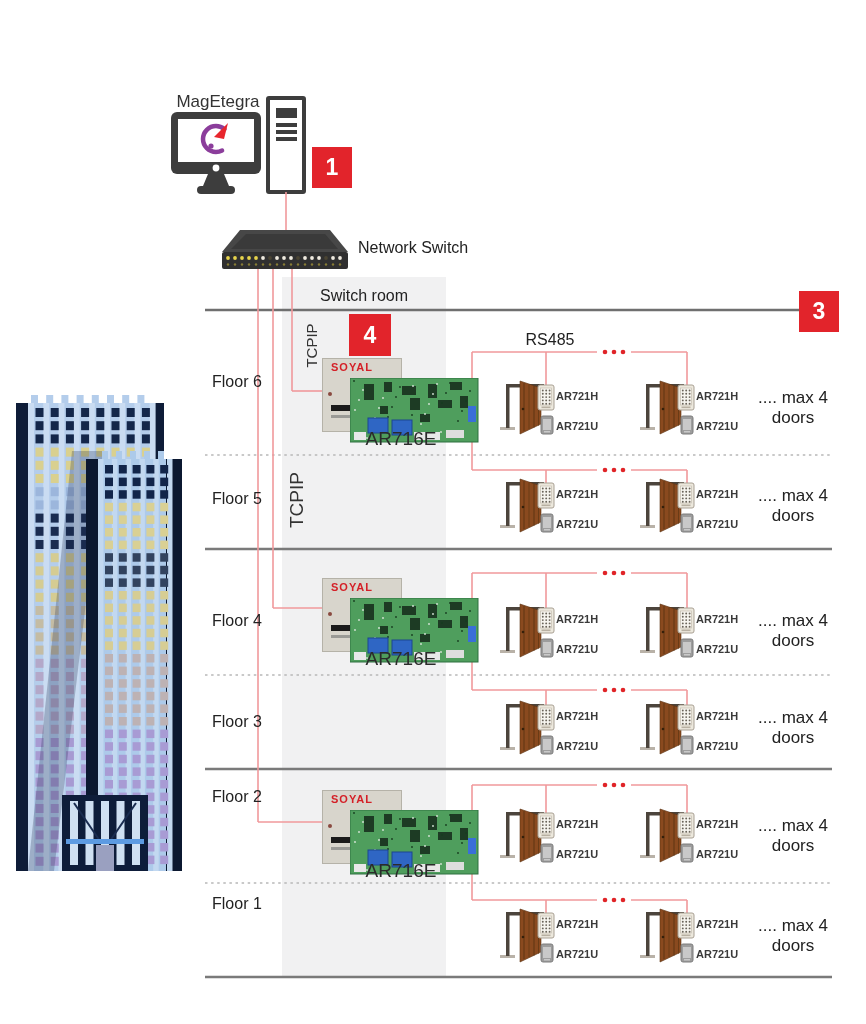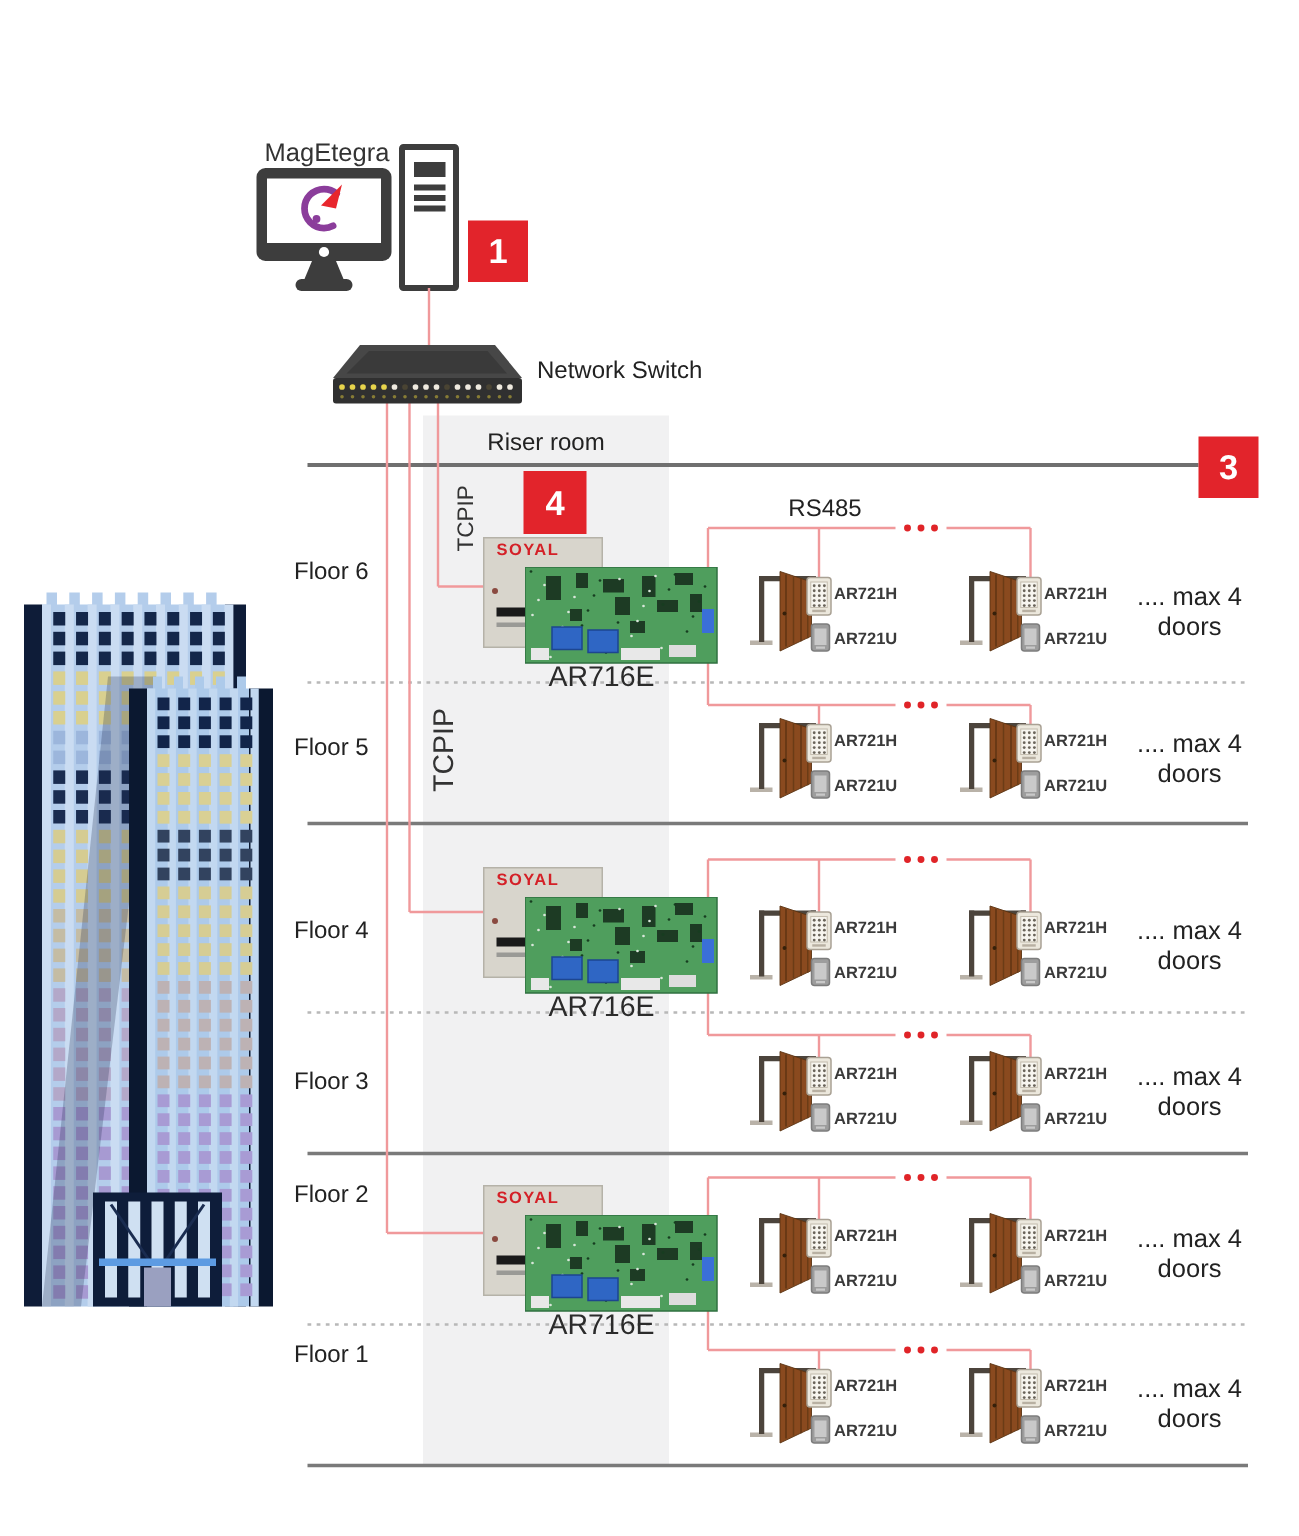--- a/index.html
+++ b/index.html
@@ -27,32 +27,32 @@
   #tcpip-floor6{left:271px;top:337px;width:80px;font-size:15px;}
   #tcpip-floor5{left:252px;top:489px;width:90px;font-size:19px;}
   .badge{
     width:40px;height:41px;background:var(--accent-red);color:#fff;
     display:flex;align-items:center;justify-content:center;
     font-size:23px;font-weight:bold;z-index:6;
   }
   #badge-1{left:312px;top:147px;}
   #badge-4{left:349px;top:314px;width:42px;height:42px;}
   #badge-3{left:799px;top:291px;}
-  .floor-label{width:60px;font-size:16px;color:#222;z-index:4;}
+  .floor-label{width:60px;font-size:16px;color:#222;z-index:4;margin-left:16px;}
   
   #tower-pc{left:266px;top:96px;width:40px;height:98px;border:4px solid #3d3d3d;border-radius:3px;background:#fff;box-sizing:border-box;}
   #tower-pc .slot{position:absolute;left:6px;width:21px;background:#3d3d3d;}
   
   .controller{width:162px;height:96px;z-index:4;}
   .ctrl-box{position:absolute;left:2px;top:2px;width:78px;height:72px;background:#d8d5cc;border:1px solid #b5b2a8;}
   .ctrl-brand{position:absolute;left:8px;top:2px;font-size:11px;font-weight:bold;color:var(--soyal-red);letter-spacing:1px;}
   .ctrl-screw{position:absolute;left:5px;top:33px;width:4px;height:4px;border-radius:50%;background:#8a4a40;}
   .ctrl-strip{position:absolute;left:8px;top:46px;width:42px;height:6px;background:#1a1a1a;}
   .ctrl-strip2{position:absolute;left:8px;top:56px;width:30px;height:3px;background:#9a9a96;}
-  .ctrl-label{position:absolute;left:0;top:85px;width:162px;text-align:center;font-size:19px;color:#2b2b2b;}
+  .ctrl-label{position:absolute;left:0;top:72px;width:162px;text-align:center;font-size:19px;color:#2b2b2b;}
   .pcb{position:absolute;left:30px;top:22px;}
   
   .door-unit{width:100px;height:58px;z-index:4;}
   .reader-label{position:absolute;left:56px;width:44px;font-size:11px;font-weight:bold;color:#3a3a3a;}
   .reader-label.top{top:10px;}
   .reader-label.bottom{top:40px;}
   .max-note{width:94px;text-align:center;font-size:17px;line-height:20px;color:#222;z-index:4;}
   svg{display:block;}
   #connector-layer{left:0;top:0;z-index:2;}
   #building{left:10px;top:393px;z-index:1;}
@@ -683,21 +683,21 @@
         <circle cx="108" cy="32" r="1.9" fill="#4a4433"></circle>
         <circle cx="108" cy="38.5" r="1.2" fill="#877c35"></circle>
         <circle cx="115" cy="32" r="1.9" fill="#efeadf"></circle>
         <circle cx="115" cy="38.5" r="1.2" fill="#877c35"></circle>
         <circle cx="122" cy="32" r="1.9" fill="#efeadf"></circle>
         <circle cx="122" cy="38.5" r="1.2" fill="#877c35"></circle>
       </g>
   </svg>
   <div id="network-switch-label" class="abs">Network Switch</div>
 
-  <div id="riser-room-label" class="abs">Riser room</div>
+  <div id="riser-room-label" class="abs">Switch room</div>
   <div id="tcpip-floor6" class="tcpip abs">TCPIP</div>
   <div id="tcpip-floor5" class="tcpip abs">TCPIP</div>
   <div id="rs485-label" class="abs">RS485</div>
 
 <div class="floor-label abs" style="left: 196px; top: 373px;">Floor 6</div>
     <div class="floor-label abs" style="left: 196px; top: 490px;">Floor 5</div>
     <div class="floor-label abs" style="left: 196px; top: 612px;">Floor 4</div>
     <div class="floor-label abs" style="left: 196px; top: 713px;">Floor 3</div>
     <div class="floor-label abs" style="left: 196px; top: 788px;">Floor 2</div>
     <div class="floor-label abs" style="left: 196px; top: 895px;">Floor 1</div>

